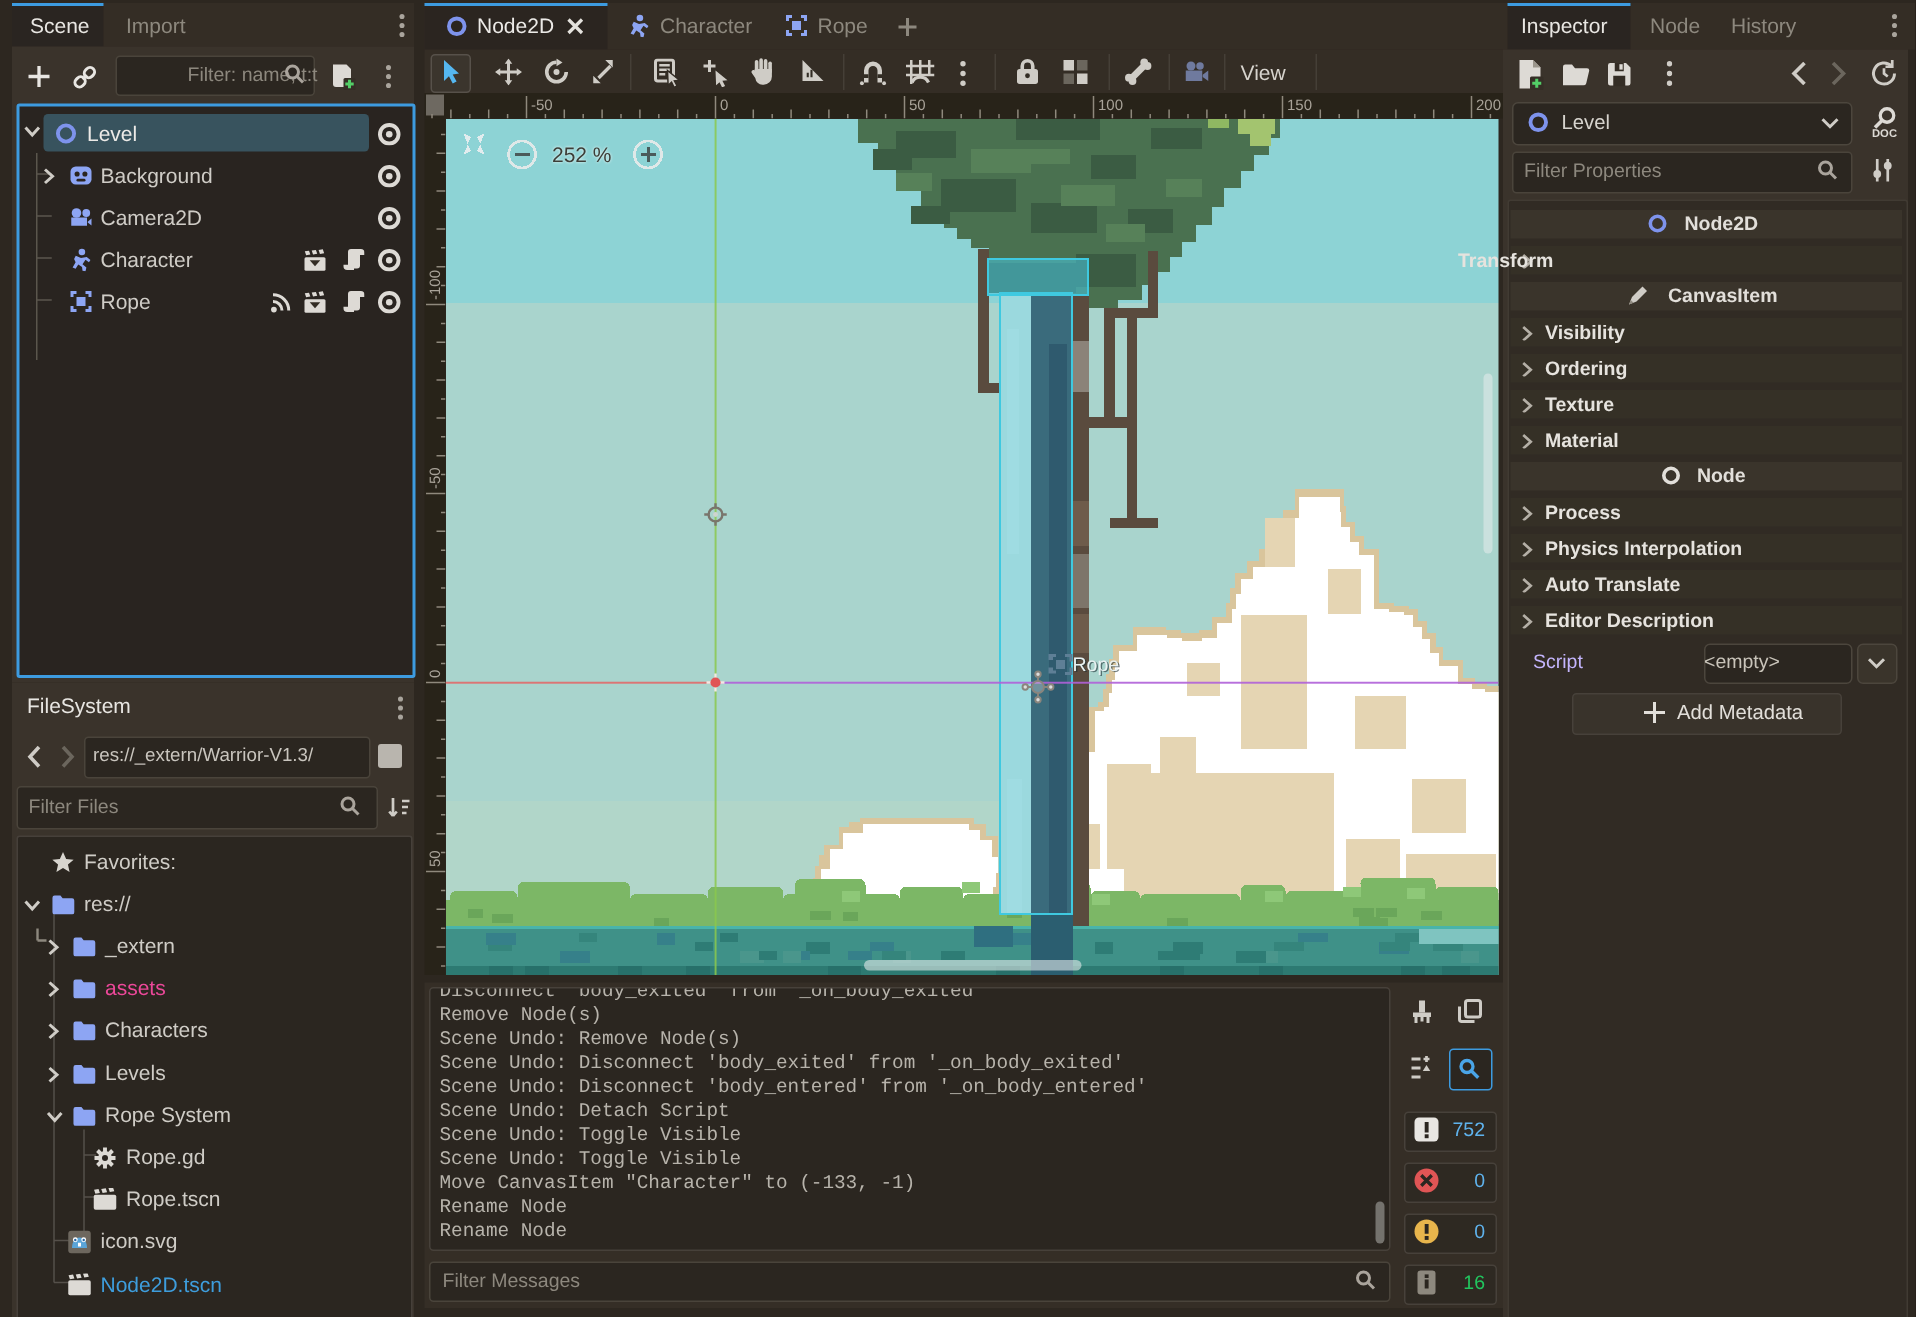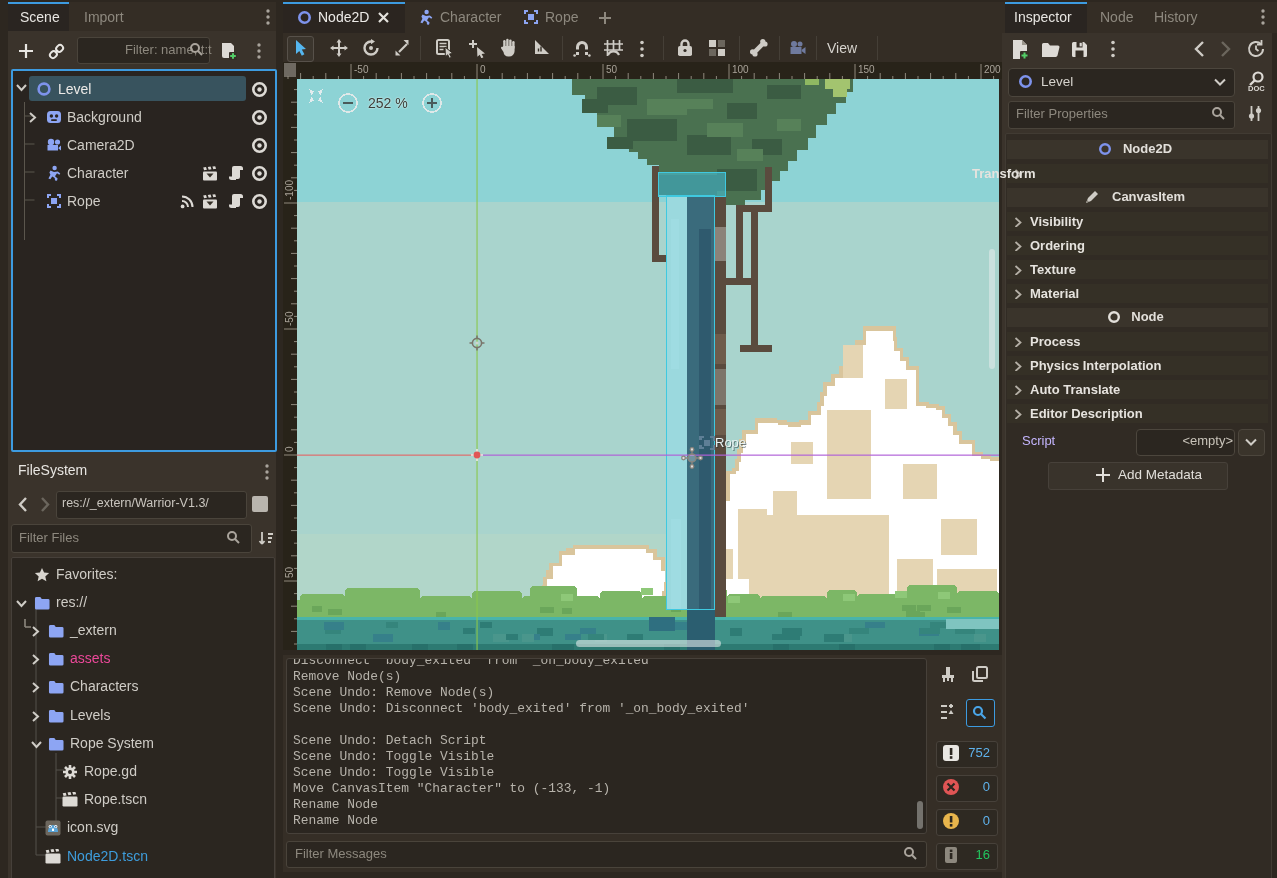--- a/index.html
+++ b/index.html
@@ -768,20 +768,21 @@
 <text x="71" y="29" font-size="14" fill="#3c3e38" style="text-shadow:0 0 2px #fff">252 %</text>
 </g>
 </svg>
 
 <div class="abs" style="left:283px;top:655px;width:719px;height:217px;background:#352e26"></div>
 <div class="abs" style="left:286px;top:658px;width:639px;height:174px;background:#2b2620;border:1px solid #47413a;border-radius:3px;overflow:hidden">
 <div class="mono abs" style="left:6px;top:-6px;">Disconnect 'body_exited' from '_on_body_exited'</div>
 <div class="mono abs" style="left:6px;top:10px;">Remove Node(s)</div>
 <div class="mono abs" style="left:6px;top:26px;">Scene Undo: Remove Node(s)</div>
 <div class="mono abs" style="left:6px;top:42px;">Scene Undo: Disconnect 'body_exited' from '_on_body_exited'</div>
+<div class="mono abs" style="left:6px;top:58px;">Scene Undo: Disconnect 'body_entered' from '_on_body_entered'</div>
 <div class="mono abs" style="left:6px;top:74px;">Scene Undo: Detach Script</div>
 <div class="mono abs" style="left:6px;top:90px;">Scene Undo: Toggle Visible</div>
 <div class="mono abs" style="left:6px;top:106px;">Scene Undo: Toggle Visible</div>
 <div class="mono abs" style="left:6px;top:122px;">Move CanvasItem "Character" to (-133, -1)</div>
 <div class="mono abs" style="left:6px;top:138px;">Rename Node</div>
 <div class="mono abs" style="left:6px;top:154px;">Rename Node</div>
 <div class="abs" style="right:3px;top:142px;width:6px;height:28px;border-radius:3px;background:rgba(190,190,185,0.5)"></div>
 </div>
 <div class="abs input" style="left:286px;top:841px;width:639px;height:25px;"></div>
 <div class="abs ph" style="left:295px;top:846px;">Filter Messages</div>
@@ -964,21 +965,21 @@
       <path d="M1.5 1l5 4.5-5 4.5" fill="none" stroke="#b4afa6" stroke-width="1.8"></path>
     </svg><div class="abs sect" style="left:1030px;top:358px;">Physics Interpolation</div>
 <div class="abs" style="left:1007px;top:380px;width:261px;height:19px;background:#353026;"></div><svg class="abs" style="left:1014px;top:385px" width="8" height="10">
       <path d="M1.5 1l5 4.5-5 4.5" fill="none" stroke="#b4afa6" stroke-width="1.8"></path>
     </svg><div class="abs sect" style="left:1030px;top:382px;">Auto Translate</div>
 <div class="abs" style="left:1007px;top:404px;width:261px;height:19px;background:#353026;"></div><svg class="abs" style="left:1014px;top:409px" width="8" height="10">
       <path d="M1.5 1l5 4.5-5 4.5" fill="none" stroke="#b4afa6" stroke-width="1.8"></path>
     </svg><div class="abs sect" style="left:1030px;top:406px;">Editor Description</div>
 <div class="abs" style="left:1022px;top:433px;font-size:13px;color:#c4b5fd;">Script</div>
 <div class="abs" style="left:1136px;top:429px;width:97px;height:25px;background:#2b2620;border:1px solid #4c463d;border-radius:4px;"></div>
-<div class="abs" style="left:1136px;top:433px;width:97px;text-align:right;font-size:13px;color:#c9c4ba;">&lt;empty&gt;</div>
+<div class="abs" style="left:1136px;top:433px;width:97px;text-align:left;font-size:13px;color:#c9c4ba;">&lt;empty&gt;</div>
 <div class="abs" style="left:1238px;top:429px;width:25px;height:25px;background:#3a342b;border:1px solid #4c463d;border-radius:4px;"></div>
 <svg class="abs" style="left:1245px;top:438px" width="12" height="9">
       <path d="M1 1.5l5 5 5-5" fill="none" stroke="#cfccc6" stroke-width="2"></path>
     </svg>
 <div class="abs" style="left:1048px;top:462px;width:178px;height:26px;background:#39332b;border:1px solid #47413a;border-radius:3px;"></div>
 <svg class="abs" style="left:1095px;top:467px" width="16" height="16">
       <path d="M8 1v14M1 8h14" stroke="#e2dfda" stroke-width="2"></path>
     </svg>
 <div class="abs" style="left:1118px;top:467px;font-size:13.5px;color:#e2dfda;">Add Metadata</div>
 </div>

